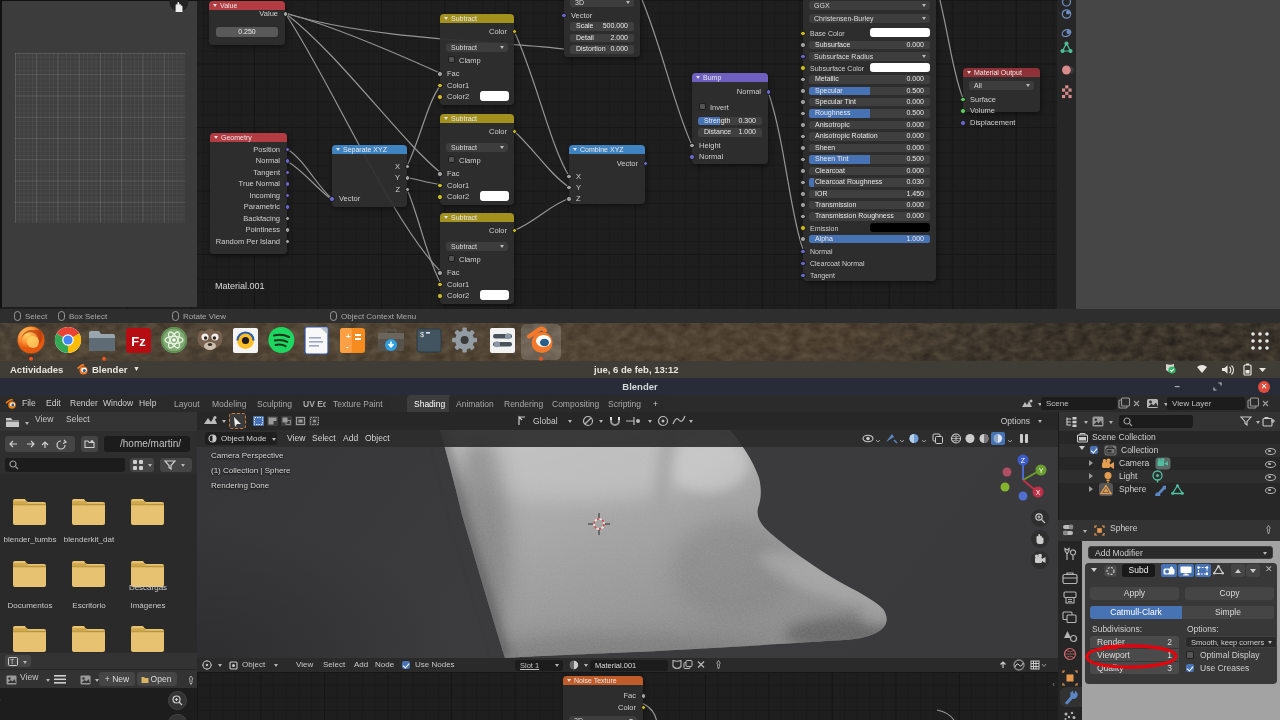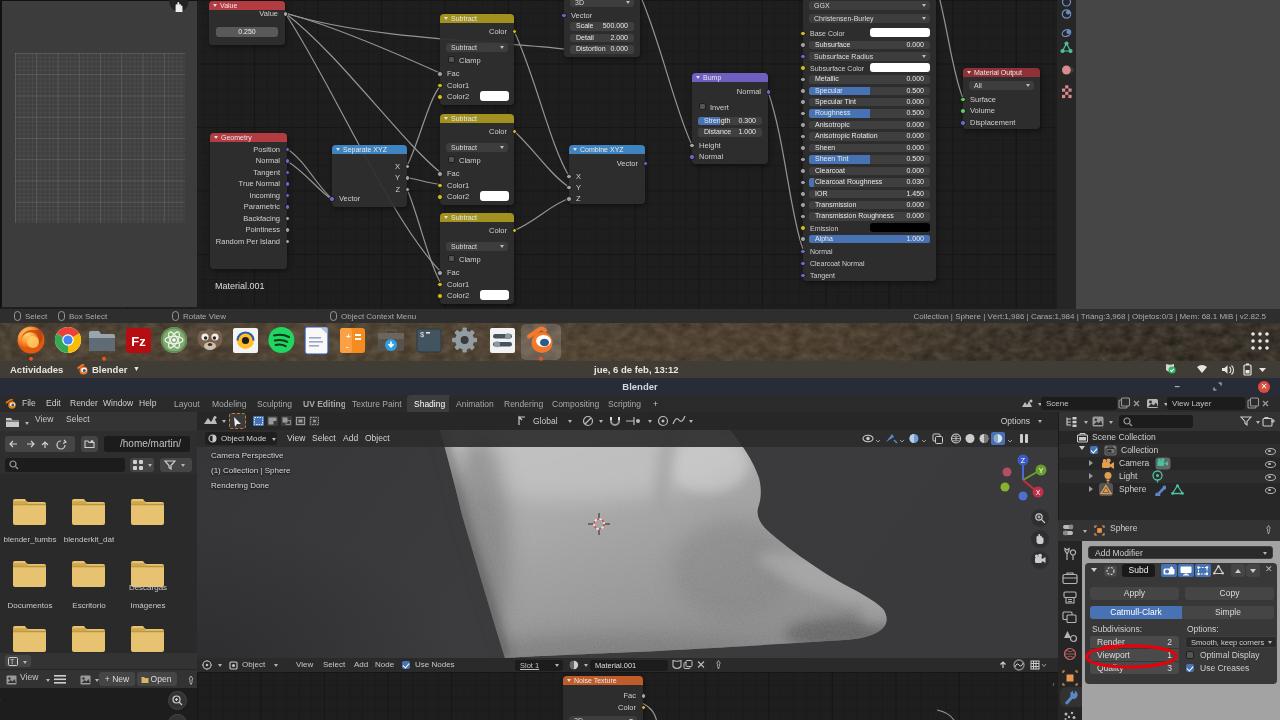--- a/index.html
+++ b/index.html
@@ -66,21 +66,21 @@
 </svg>
 <div class="abs" id="nodes-top" style="left:0;top:0;width:1280px;height:309px;padding-left:12px;">
 
 <div class="node" style="left:209px;top:1px;width:76px;height:44px;">
  <div class="nh" style="background:#b33b42;">Value</div>
  <div class="nrow rr" style="top:7px;">Value</div>
         <i class="sock sg" style="right:-3px;top:10px;"></i>
  <div class="nfield" style="left:7px;top:26px;width:62px;">0.250</div>
 </div>
 
-<div class="node" style="left:210px;top:133px;width:77px;height:136px;">
+<div class="node" style="left:210px;top:133px;width:77px;height:121px;">
  <div class="nh" style="background:#b33b42;">Geometry</div>
  <div class="nrow rr" style="top:10.5px;">Position</div>
         <i class="sock sp" style="right:-3px;top:13.5px;"></i>
  <div class="nrow rr" style="top:22px;">Normal</div>
         <i class="sock sp" style="right:-3px;top:25px;"></i>
  <div class="nrow rr" style="top:33.5px;">Tangent</div>
         <i class="sock sp" style="right:-3px;top:36.5px;"></i>
  <div class="nrow rr" style="top:45px;">True Normal</div>
         <i class="sock sp" style="right:-3px;top:48px;"></i>
  <div class="nrow rr" style="top:56.5px;">Incoming</div>
@@ -301,21 +301,21 @@
         </div>
         <i class="sock sg" style="left:-3px;top:250px;"></i>
  <div class="nrow ll" style="top:259.5px;">Normal</div>
         <i class="sock sp" style="left:-3px;top:262.5px;"></i>
  <div class="nrow ll" style="top:271.5px;">Clearcoat Normal</div>
         <i class="sock sp" style="left:-3px;top:274.5px;"></i>
  <div class="nrow ll" style="top:283.5px;">Tangent</div>
         <i class="sock sp" style="left:-3px;top:286.5px;"></i>
 </div>
 
-<div class="node" style="left:963px;top:68px;width:77px;height:61px;">
+<div class="node" style="left:963px;top:68px;width:77px;height:44px;">
  <div class="nh" style="background:#8f3136;">Material Output</div>
  <div class="ndrop" style="left:6px;top:13px;width:65px;">All</div>
  <div class="nrow ll" style="top:25.5px;">Surface</div>
         <i class="sock sgr" style="left:-3px;top:28.5px;"></i>
  <div class="nrow ll" style="top:37px;">Volume</div>
         <i class="sock sgr" style="left:-3px;top:40px;"></i>
  <div class="nrow ll" style="top:49px;">Displacement</div>
         <i class="sock sp" style="left:-3px;top:52px;"></i>
 </div>
 <div class="abs" style="left:215px;top:281px;font-size:9px;color:#dcdcdc;">Material.001</div>
@@ -357,21 +357,20 @@
         <rect x="5" y="94.9" width="3.2" height="3.2"></rect>
         <rect x="11.4" y="94.9" width="3.2" height="3.2"></rect>
         <rect x="8.2" y="85.3" width="3.2" height="3.2"></rect>
       </g>
 </svg>
 <div class="abs" id="sbar">
  <span style="position:absolute;left:14px;"><span class="mouseico"></span>Select</span>
  <span style="position:absolute;left:58px;"><span class="mouseico"></span>Box Select</span>
  <span style="position:absolute;left:172px;"><span class="mouseico"></span>Rotate View</span>
  <span style="position:absolute;left:330px;"><span class="mouseico"></span>Object Context Menu</span>
- <span style="position:absolute;right:14px;">Collection | Sphere | Vért:1,986 | Caras:1,984 | Triáng:3,968 | Objetos:0/3 | Mem: 68.1 MiB | v2.82.5</span>
 </div>
 <div class="abs" id="dock">
  <div class="abs" style="left:0;top:0;width:1280px;height:38px;background:
    radial-gradient(140px 30px at 80px 20px,#57432d7a,transparent),
    radial-gradient(160px 34px at 300px 12px,#5c49336a,transparent),
    radial-gradient(200px 30px at 560px 26px,#4f3e2a7a,transparent),
    radial-gradient(240px 36px at 780px 14px,#453524aa,transparent),
    radial-gradient(300px 40px at 1150px 25px,#1f1b16cc,transparent),
    linear-gradient(90deg,#2f2a23,#3a3024 30%,#332a21 55%,#28231d 75%,#1f1c18);"></div>
  <svg class="abs" width="1280" height="38" style="left:0;top:0;opacity:.5;">
@@ -541,21 +540,21 @@
         </svg>
   <span class="menuitem" style="left:22px;">File</span>
         <span class="menuitem" style="left:46px;">Edit</span>
         <span class="menuitem" style="left:70px;">Render</span>
         <span class="menuitem" style="left:103px;">Window</span>
         <span class="menuitem" style="left:139px;">Help</span>
   <span class="tab" style="left:166px;">Layout</span>
         <span class="tab" style="left:204px;">Modeling</span>
         <span class="tab" style="left:249px;">Sculpting</span>
         <span class="tab" style="left:295px;font-weight:bold;">UV Editing</span>
-        <span class="tab" style="left:344px;">Texture Paint</span>
+        <span class="tab" style="left:325px;">Texture Paint</span>
         <span class="tab" style="left:406px;background:#3d3d3d;color:#fff;">Shading</span>
         <span class="tab" style="left:448px;">Animation</span>
         <span class="tab" style="left:496px;">Rendering</span>
         <span class="tab" style="left:544px;">Compositing</span>
         <span class="tab" style="left:600px;">Scripting</span>
         <span class="tab" style="left:645px;color:#cfcfcf;">+</span>
   <svg width="14" height="12" style="position:absolute;left:1020px;top:3px;">
           <path d="M2,9 l3,-5 l2,3 l2,-4 l3,6 z" fill="#bbb"></path>
           <circle cx="11" cy="3" r="1.5" fill="#bbb"></circle>
         </svg>

